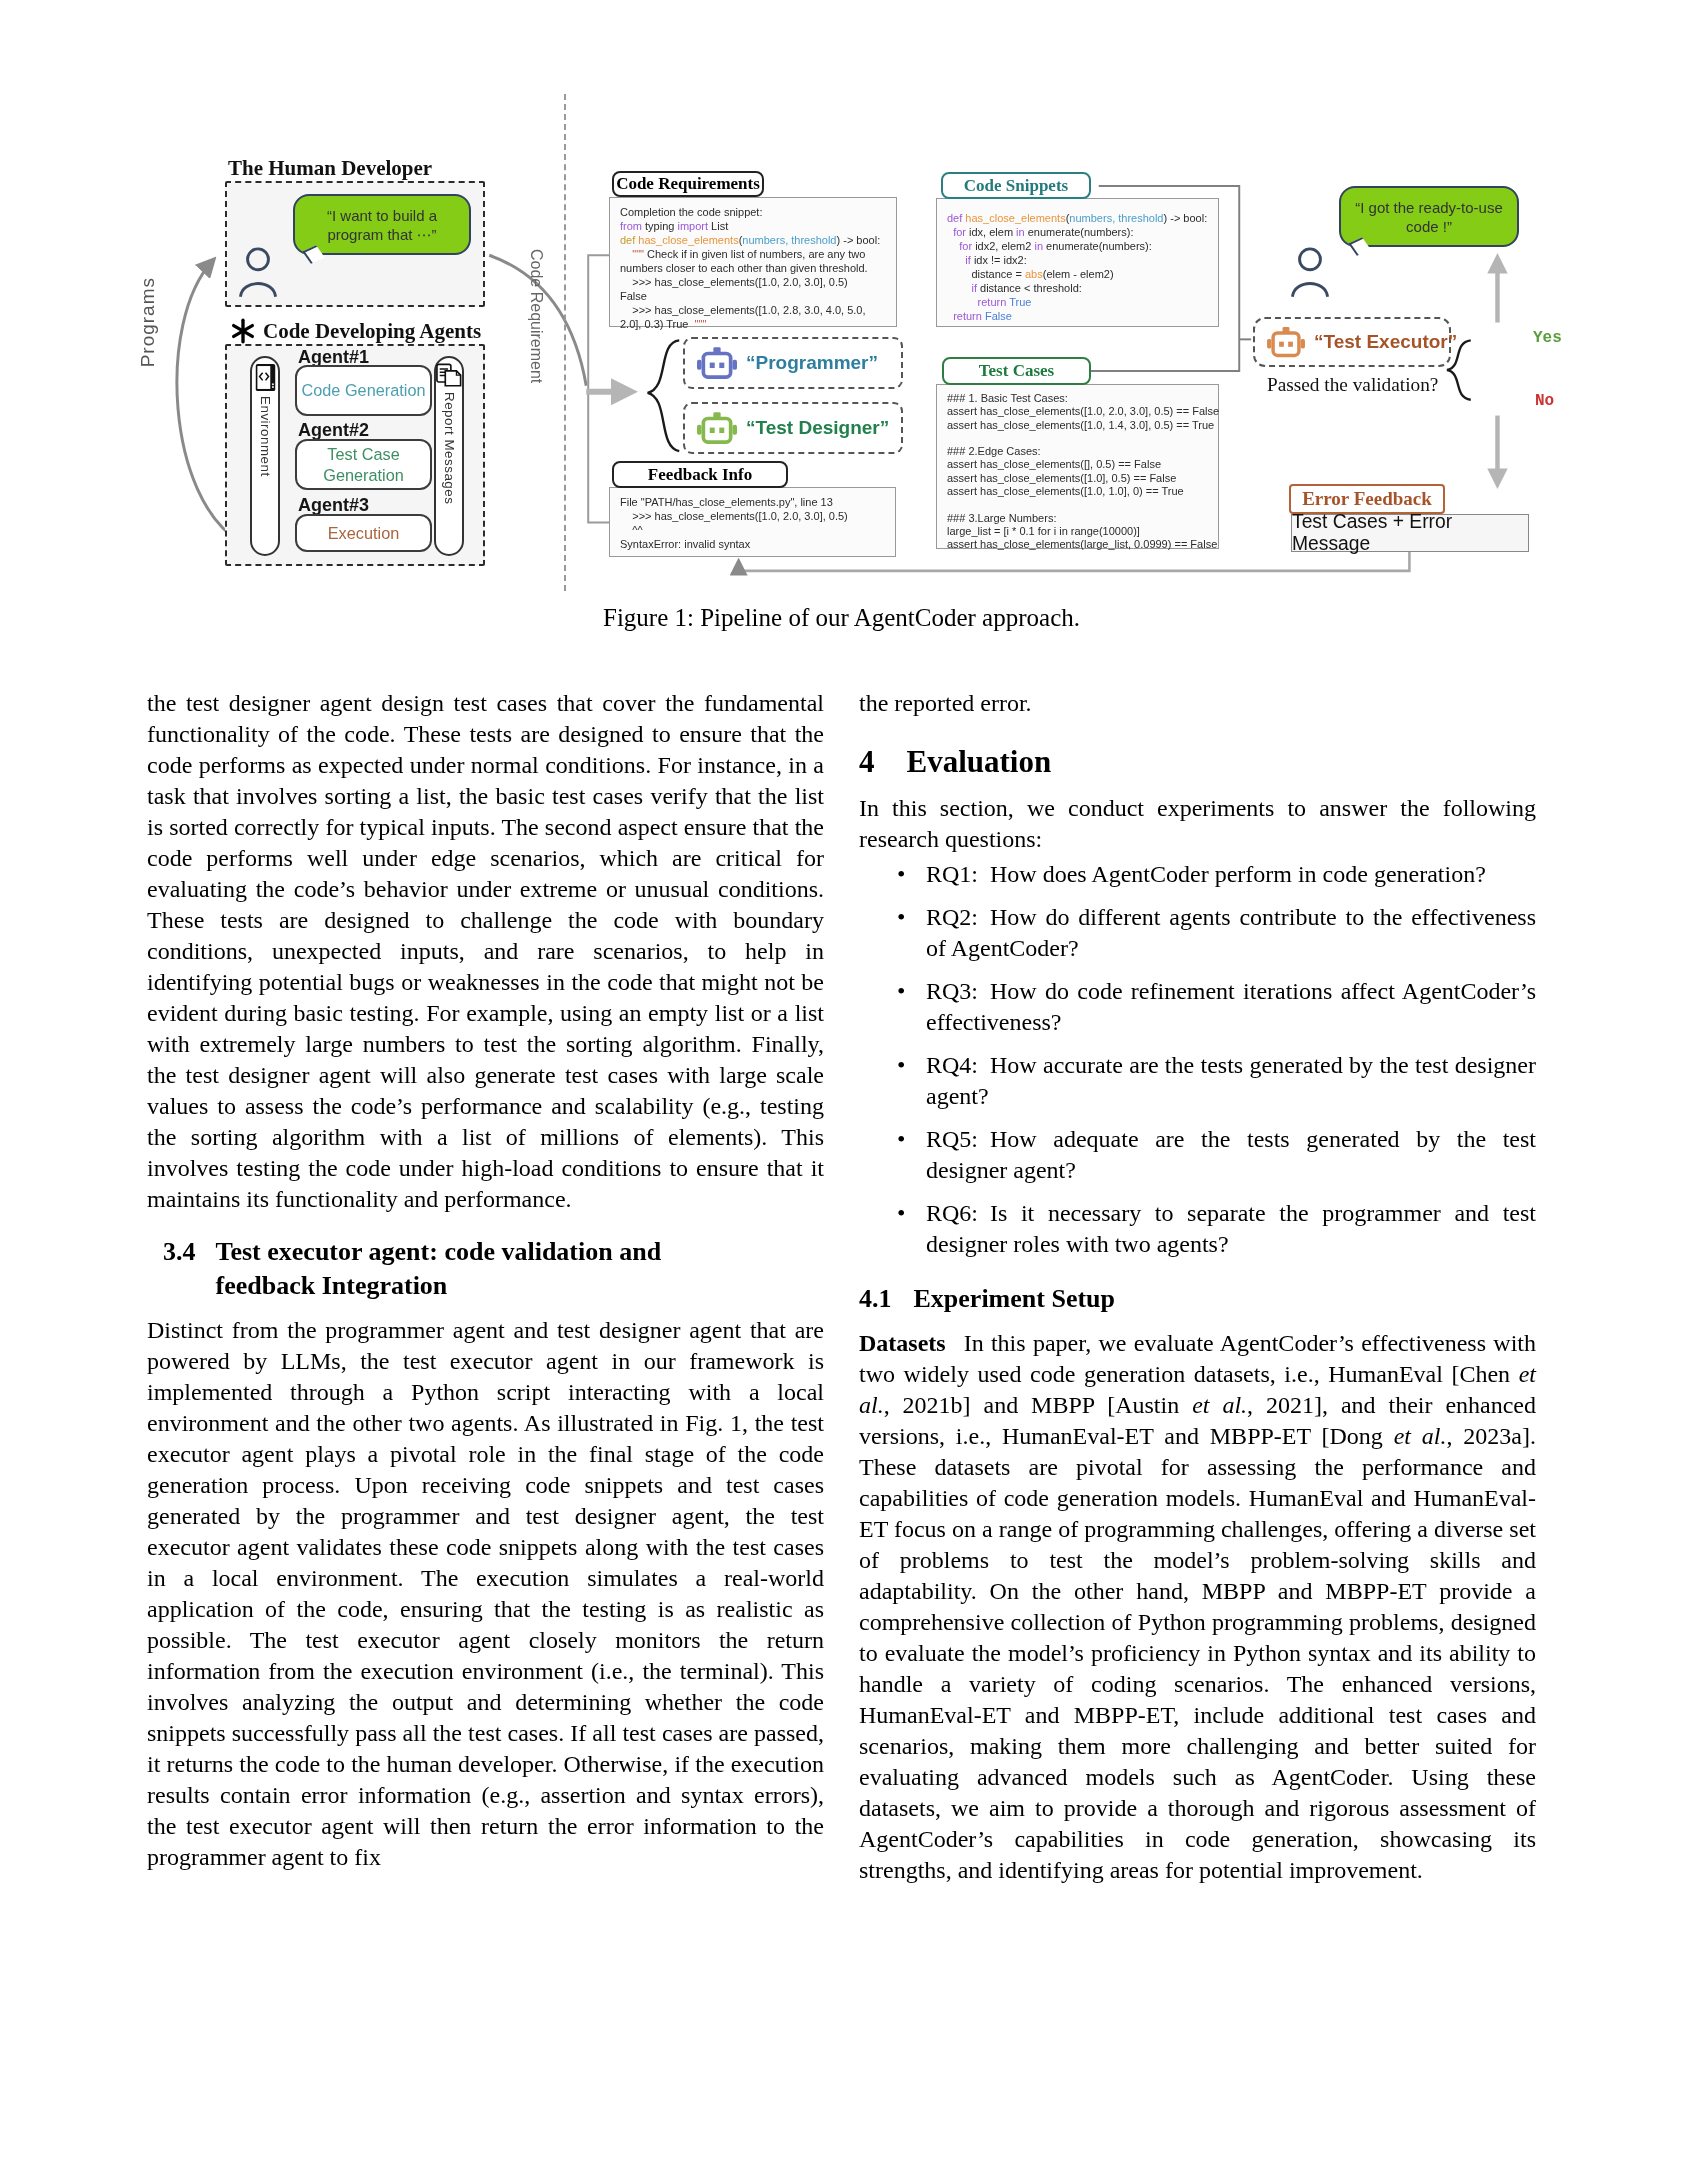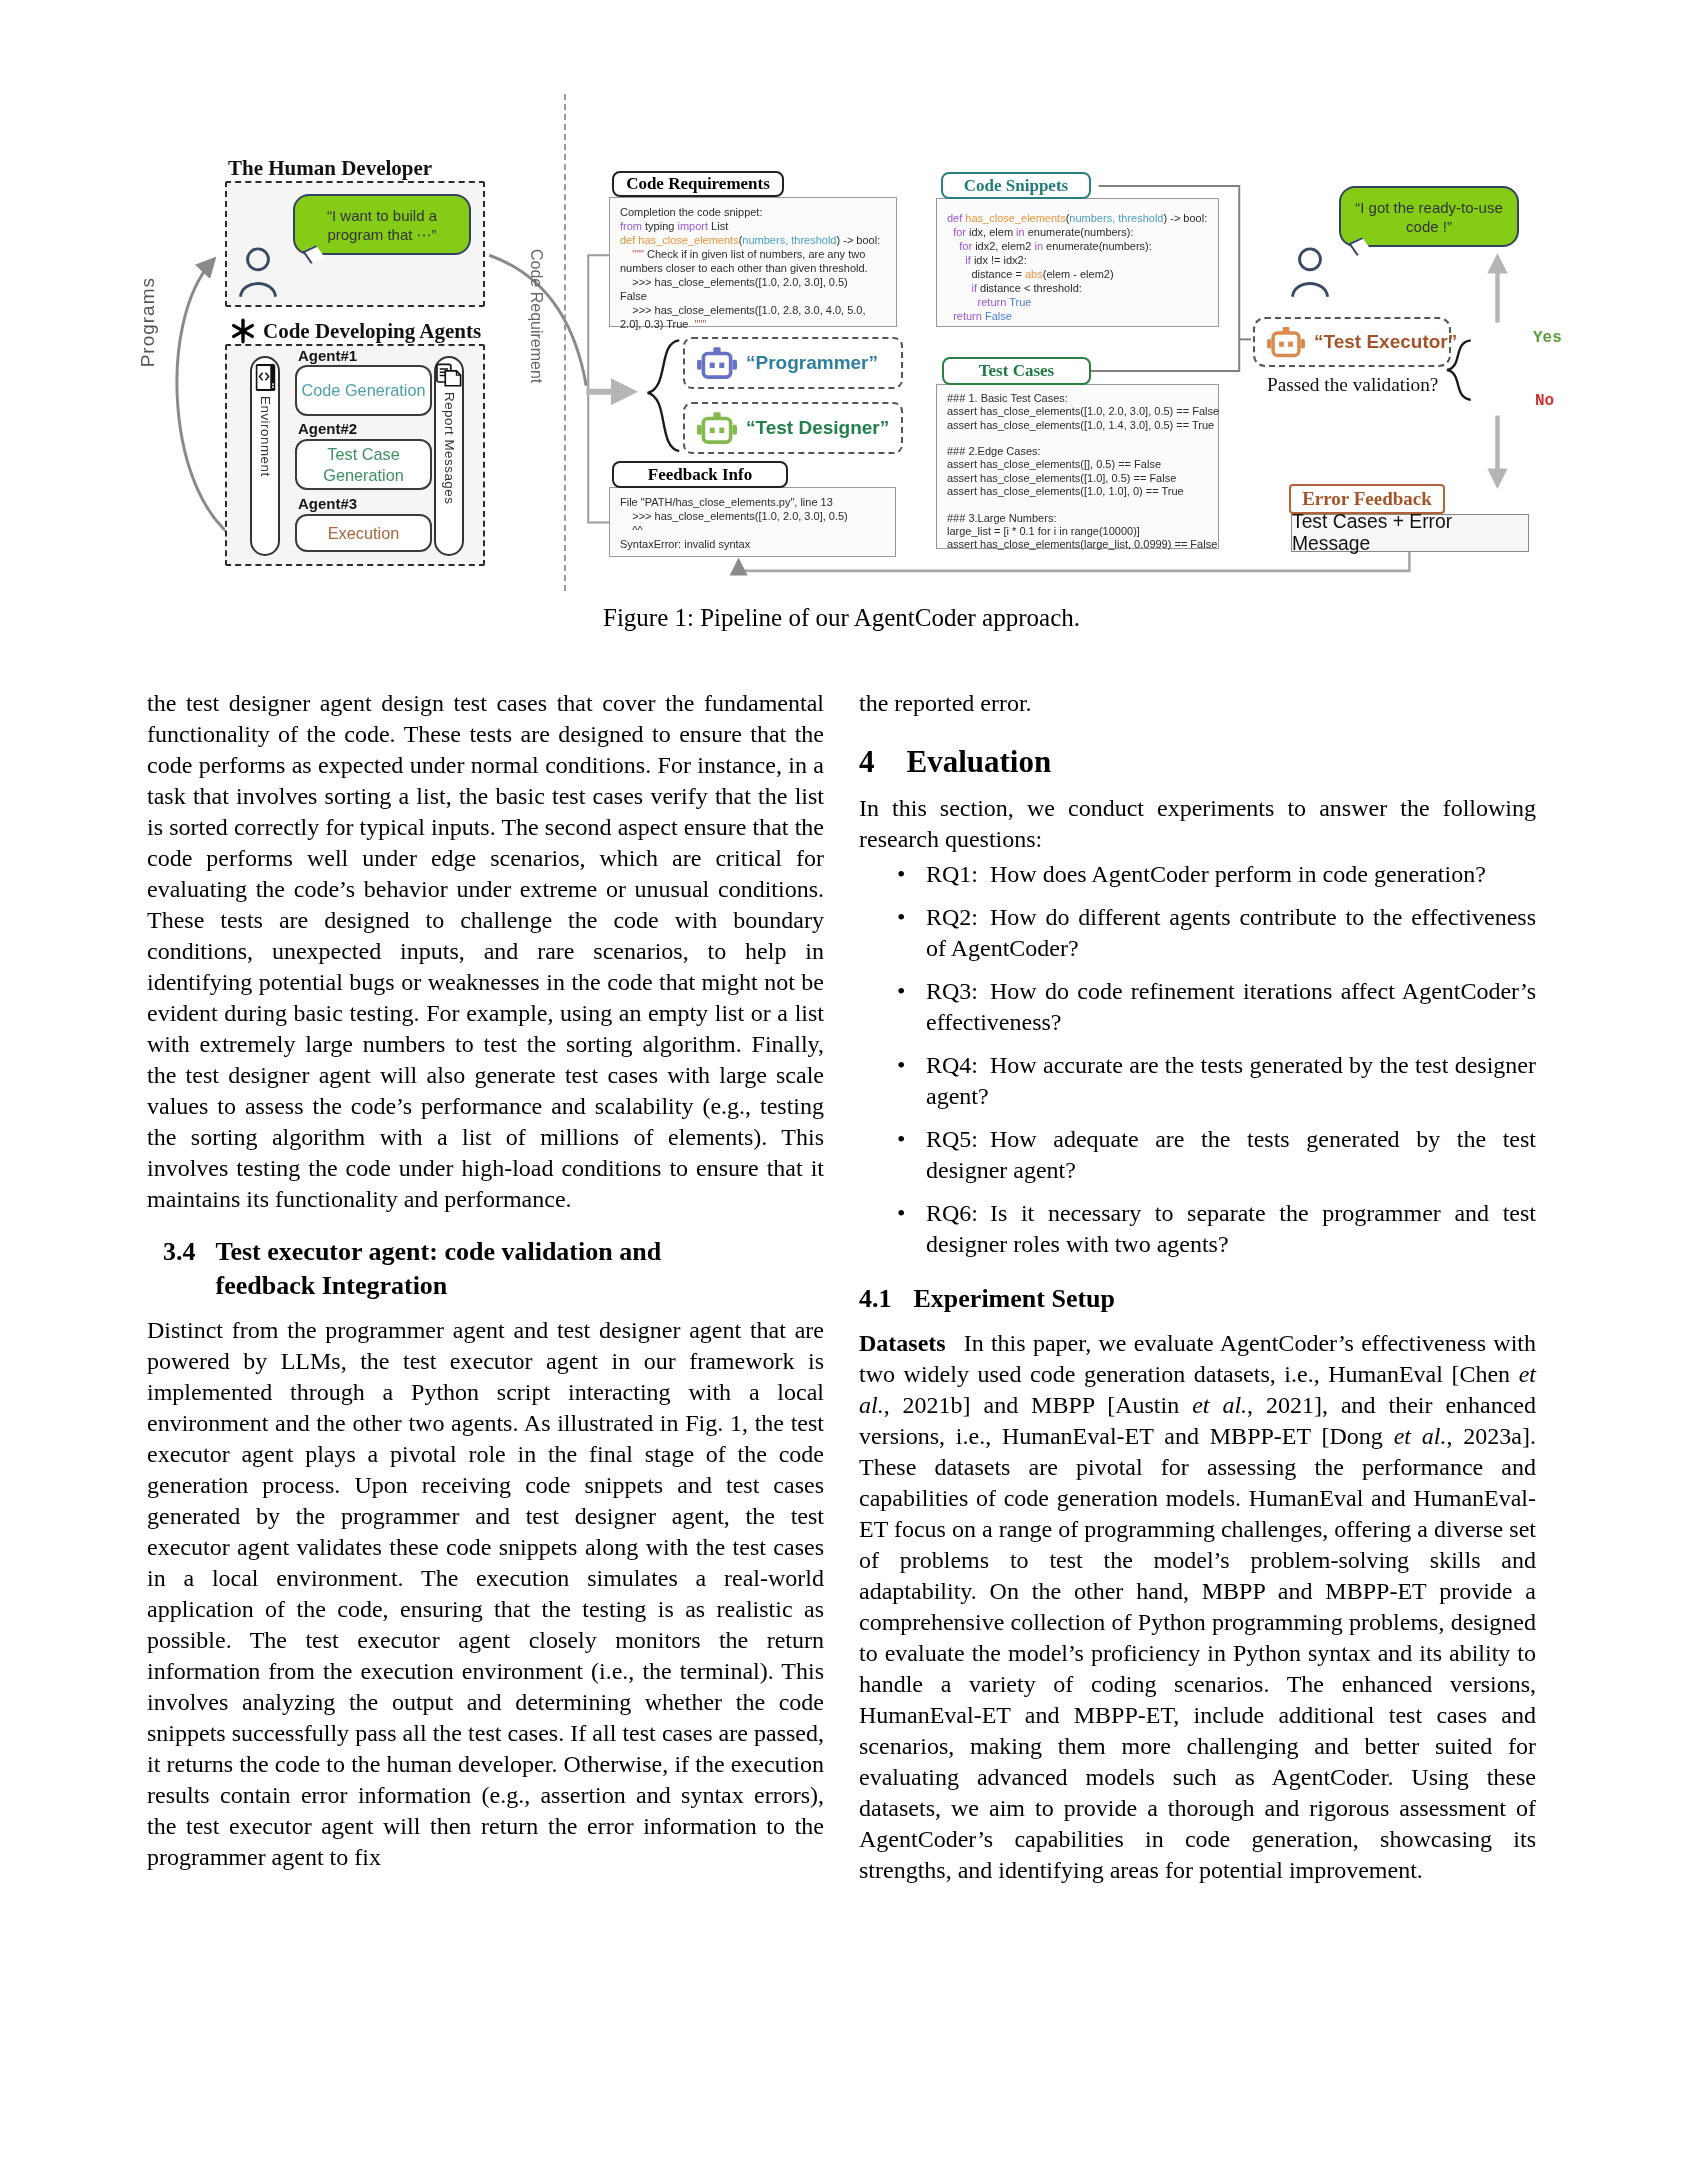--- a/index.html
+++ b/index.html
@@ -10,21 +10,21 @@
   
   .vlabel{writing-mode:vertical-rl;font-family:"Liberation Sans",sans-serif;color:#555;}
   .flip{transform:rotate(180deg);}
   .figtitle{font-family:"Liberation Serif",serif;font-weight:bold;font-size:21px;color:#111;white-space:nowrap;}
   .dashbox{border:2.5px dashed #2b2b2b;background:#f5f5f6;border-radius:2px;z-index:1;}
   .bubble{background:#84cc16;border:2.5px solid #33425e;border-radius:16px;display:flex;align-items:center;justify-content:center;
           text-align:center;font-family:"Liberation Sans",sans-serif;font-size:15px;line-height:19px;color:#333;z-index:2;}
   .bubble::after{content:"";position:absolute;width:13px;height:13px;background:#fff;
           border-left:2.5px solid #33425e;border-bottom:2.5px solid #33425e;
           transform:rotate(55deg) skewX(-10deg);bottom:-9px;left:11px;}
-  .agentname{font-family:"Liberation Sans",sans-serif;font-weight:bold;font-size:15px;color:#151515;z-index:2;}
+  .agentname{font-family:"Liberation Sans",sans-serif;font-weight:bold;font-size:18px;color:#151515;z-index:2;}
   .agentbox{border:2px solid #3c3c3c;border-radius:12px;background:#fff;display:flex;align-items:center;justify-content:center;
           text-align:center;font-family:"Liberation Sans",sans-serif;font-size:16.3px;line-height:21px;z-index:2;}
   .c-codegen{color:#4b9fae;} .c-testgen{color:#3e8e63;} .c-exec{color:#a9653c;}
   .sidebar{border:2px solid #333;border-radius:15px;background:#fff;z-index:2;display:flex;flex-direction:column;align-items:center;padding-top:5px;gap:4px;}
   .sidebar .vlabel{font-size:13.4px;color:#333;letter-spacing:0.5px;}
   .vdash{border-left:2px dashed #999;z-index:0;}
   .tab{display:flex;align-items:center;justify-content:center;background:#fff;border:2.2px solid #222;border-radius:8px;
        font-family:"Liberation Serif",serif;font-weight:bold;font-size:17px;z-index:3;white-space:nowrap;}
   .tab.teal{border-color:#2a8080;color:#227a7a;}
   .tab.green{border-color:#2e7d42;color:#1d7a3f;}
@@ -137,21 +137,21 @@
     <span>Test Case Generation</span>
   </div>
   <div class="abs agentname" style="left:298px;top:495px;">Agent#3</div>
   <div class="abs agentbox c-exec" style="left:295px;top:514px;width:137px;height:38px;">
     <span>Execution</span>
   </div>
 
   <div class="abs vdash" style="left:564px;top:94px;height:497px;"></div>
   <div class="abs vlabel" style="left:527px;top:249px;font-size:16px;color:#666;">Code Requirement</div>
 
-  <div class="abs tab" style="left:612px;top:171px;width:172px;height:26px;">Code Requirements</div>
+  <div class="abs tab" style="left:612px;top:171px;width:152px;height:26px;">Code Requirements</div>
   <div class="abs codebody" style="left:609px;top:197px;width:288px;height:130px;">
       <div class="cl"><span class="tk-d">Completion the code snippet:</span></div>
       <div class="cl"><span class="tk-k">from</span><span class="tk-d"> typing </span><span class="tk-k">import</span><span class="tk-d"> List</span></div>
       <div class="cl"><span class="tk-g">def </span><span class="tk-f">has_close_elements</span><span class="tk-d">(</span><span class="tk-a">numbers, threshold</span><span class="tk-d">) -&gt; bool:</span></div>
       <div class="cl"><span class="tk-d">    </span><span class="tk-s">"""</span><span class="tk-d"> Check if in given list of numbers, are any two</span></div>
       <div class="cl"><span class="tk-d">numbers closer to each other than given threshold.</span></div>
       <div class="cl"><span class="tk-d">    &gt;&gt;&gt; has_close_elements([1.0, 2.0, 3.0], 0.5)</span></div>
       <div class="cl"><span class="tk-d">False</span></div>
       <div class="cl"><span class="tk-d">    &gt;&gt;&gt; has_close_elements([1.0, 2.8, 3.0, 4.0, 5.0,</span></div>
       <div class="cl"><span class="tk-d">2.0], 0.3) True  </span><span class="tk-s">"""</span></div>

